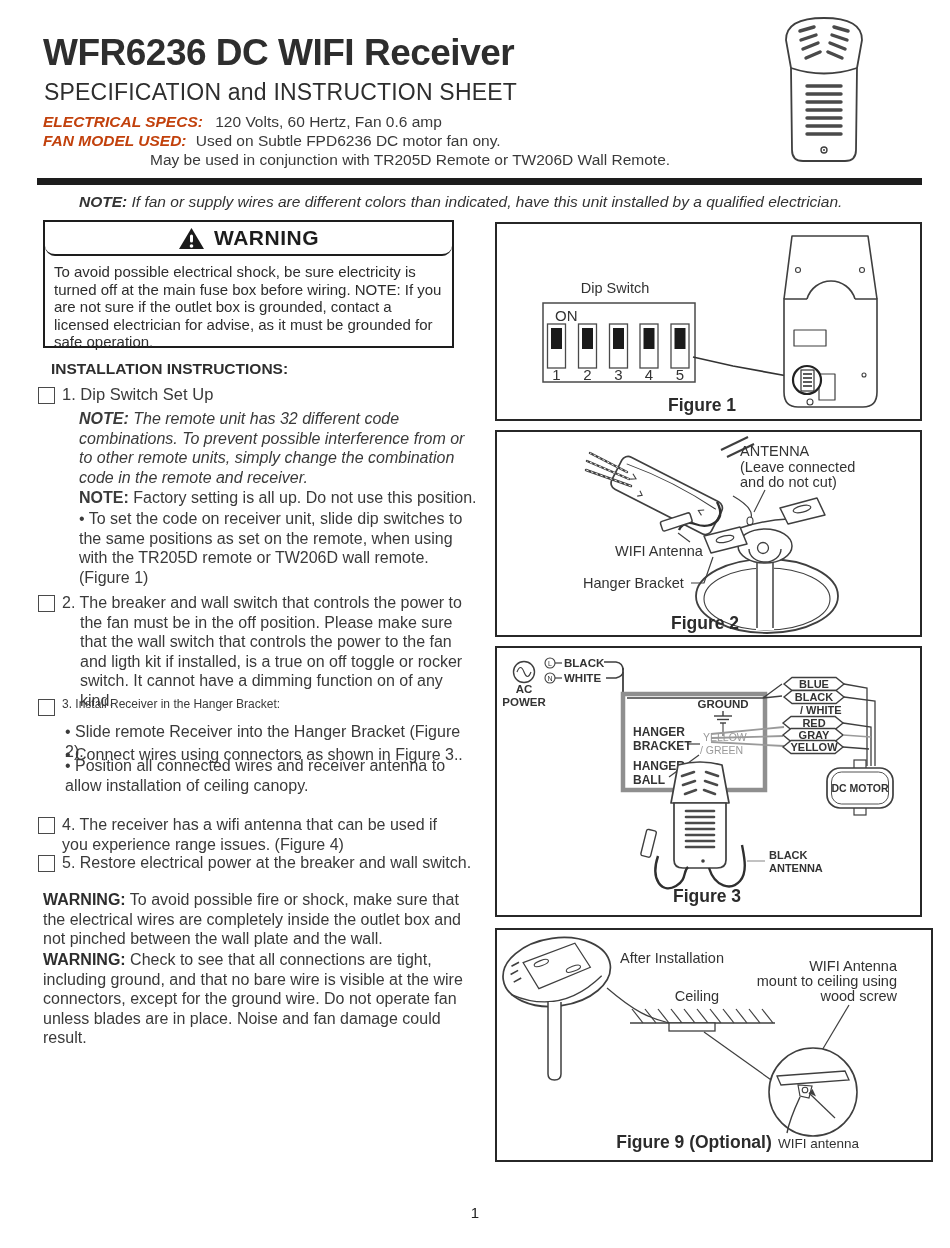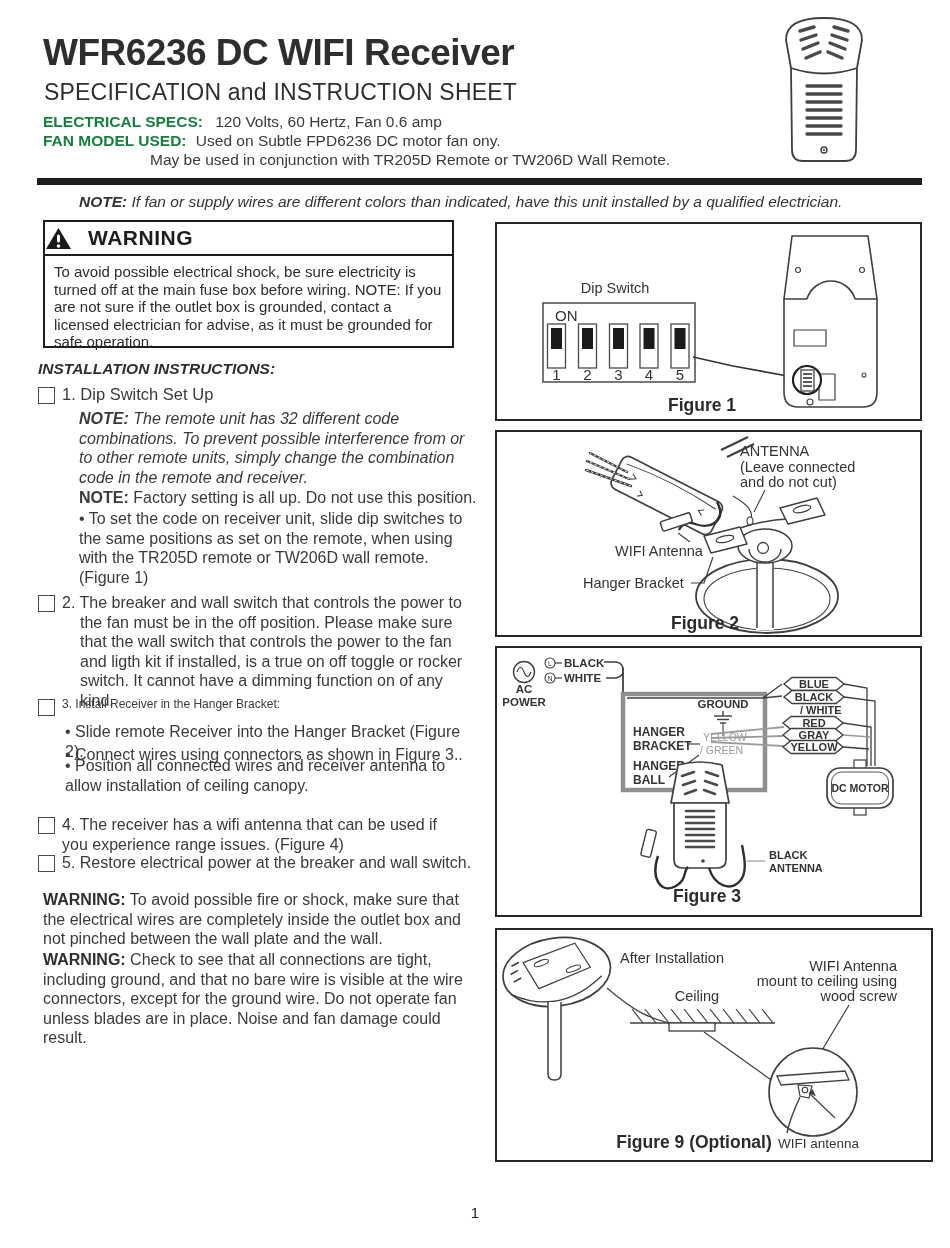--- a/index.html
+++ b/index.html
@@ -5,27 +5,27 @@
   * { margin:0; padding:0; box-sizing:border-box; }
   html,body { background:#ffffff; }
   .page {
     position:relative; width:950px; height:1248px; background:#fff;
     font-family:"Liberation Sans", sans-serif; color:#333; overflow:hidden;
   }
   .abs { position:absolute; }
   .title { font-size:37px; font-weight:bold; color:#2e2e2e; letter-spacing:-0.5px; }
   .subtitle { font-size:23px; color:#2e2e2e; letter-spacing:0.2px; }
   .spec-row { font-size:15.5px; color:#3a3a3a; line-height:19px; }
-  .spec-label { font-weight:bold; color:#15803d; }
+  .spec-label { font-weight:bold; color:#c2410c;font-style:italic; }
   .rule { background:#1d1d1d; }
   .note-line { font-size:15.5px; font-style:italic; color:#333;margin-left:36px; }
   .note-line b { font-weight:bold; }
   .warning-box { border:2px solid #1d1d1d; background:#fff; }
-  .warning-head { display:flex; align-items:center; gap:16px;
-    height:34px; border-bottom:2px solid #1d1d1d; }
+  .warning-head { display:flex; align-items:center; justify-content:center; gap:9px;
+    height:34px; border-bottom:2px solid #1d1d1d;border-radius:10px; }
   .warning-title { font-size:21px; font-weight:bold; color:#1d1d1d; letter-spacing:0.5px; }
   .warning-body { padding:7px 9px 8px 9px; font-size:15px; line-height:17.5px; color:#2d2d2d; }
   .section-head { font-size:15.5px; font-weight:bold; color:#2e2e2e; }
   .step { display:flex; align-items:flex-start; }
   .checkbox { display:inline-block; width:17px; height:17px; border:1.7px solid #4a4a4a;
     background:#fff; flex:none; margin-top:2px; }
   .step-label { font-size:16.5px; color:#3a3a3a; margin-left:7px; }
   .body-txt { font-size:16px; line-height:19.5px; color:#3a3a3a; }
   .italic { font-style:italic; }
   .hang { padding-left:18px; text-indent:-18px; }
@@ -95,21 +95,21 @@
       <svg width="27" height="23" viewBox="0 0 27 23">
         <polygon points="13.5,1 26,22 1,22" fill="#1a1a1a"></polygon>
         <rect x="12" y="7.5" width="3" height="8" rx="1.5" fill="#fff"></rect>
         <circle cx="13.5" cy="19" r="1.8" fill="#fff"></circle>
       </svg>
       <span class="warning-title">WARNING</span>
     </div>
     <div class="warning-body">To avoid possible electrical shock, be sure electricity is turned off at the main fuse box before wiring.  NOTE: If you are not sure if the outlet box is grounded, contact a licensed electrician for advise, as it must be grounded for safe operation.</div>
   </div>
 
-  <div class="abs section-head" style="left:38px; top:360px;font-style:italic;">INSTALLATION INSTRUCTIONS:</div>
+  <div class="abs section-head" style="left:51px; top:360px;">INSTALLATION INSTRUCTIONS:</div>
 
   <div class="abs step" style="left:38px; top:385px;">
     <span class="checkbox"></span>
     <span class="step-label">1. Dip Switch Set Up</span>
   </div>
   <div class="abs body-txt italic" style="left:79px; top:409px; width:396px;">
     <b>NOTE:</b><span> The remote unit has 32 different code combinations. To prevent possible interference from or to other remote units, simply change the combination code in the remote and receiver.</span>
   </div>
   <div class="abs body-txt" style="left:79px; top:488px; width:410px;">
     <b>NOTE:</b><span> Factory setting is all up. Do not use this position.</span>

